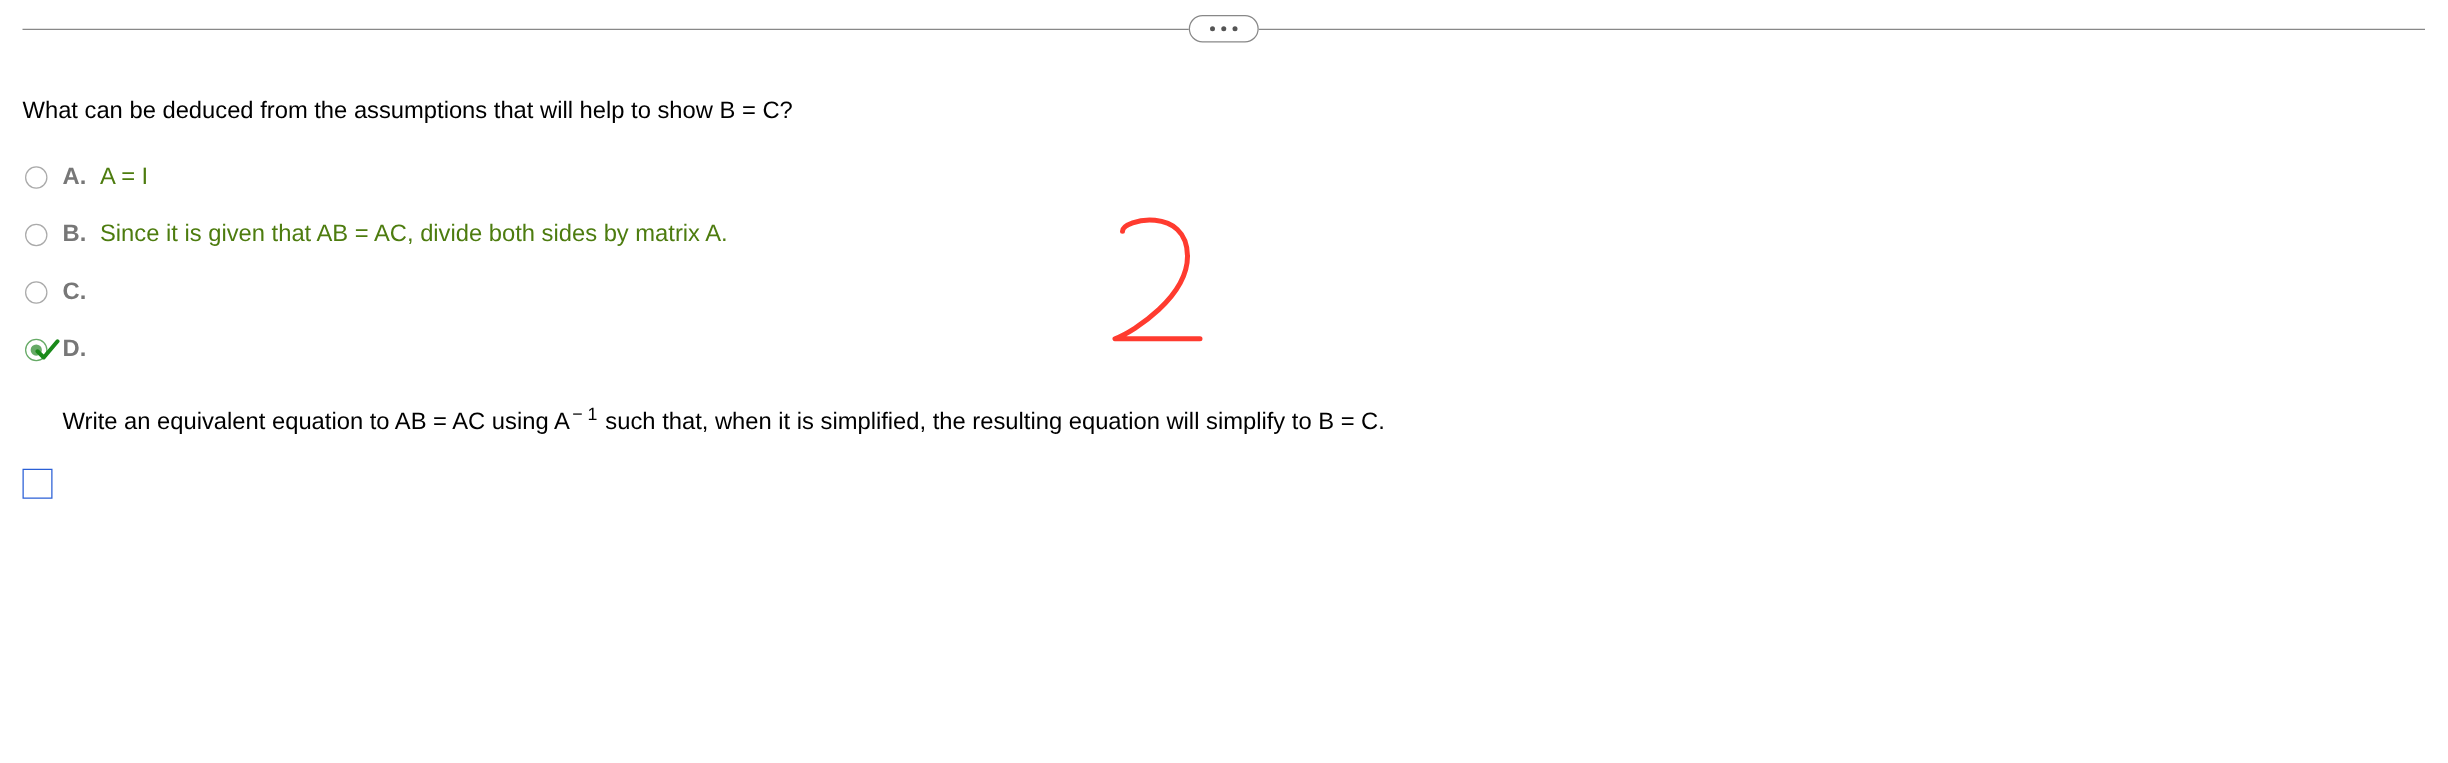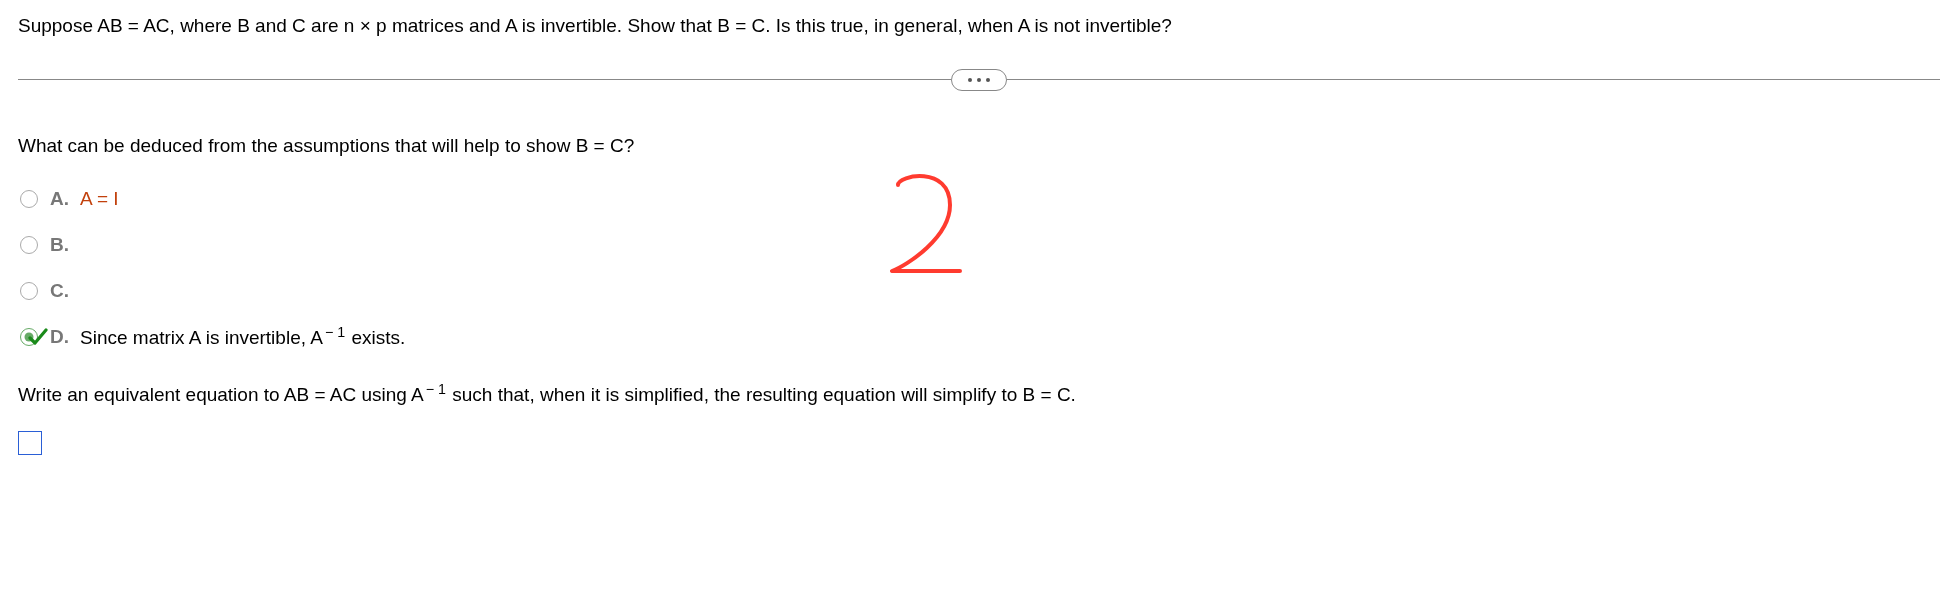--- a/index.html
+++ b/index.html
@@ -96,34 +96,35 @@
     .check-overlay svg {
       display: block;
     }
     .opt-letter {
       font-weight: bold;
       color: #777;
       width: 30px;
       flex-shrink: 0;
     }
     .opt-text {
-      color: #c2410c;
+      color: #4d7c0f;
     }
     .opt-text.selected {
       color: #000;
     }
     sup.neg {
       font-size: 0.75em;
       margin-left: 2px;
       margin-right: 1px;
     }
     .followup {
       margin-top: 28px;
       margin-bottom: 22px;
       line-height: 1.5;
+      margin-left: 32px;
     }
     .answer-box {
       width: 24px;
       height: 24px;
       border: 1.6px solid #2a5fd6;
       background: #fff;
     }
     .annotation {
       position: absolute;
       pointer-events: none;
@@ -133,23 +134,20 @@
     }
     .main-content {
       position: relative;
     }
   </style>
 </head>
 <body>
 
 <div class="main-content">
 
-  <div class="problem-statement">
-    <span>Suppose AB = AC, where B and C are n × p matrices and A is invertible. Show that B = C. Is this true, in general, when A is not invertible?</span>
-  </div>
 
   <div class="divider-wrap">
     <div class="divider-line"></div>
     <div class="divider-pill">
       <span class="dot"></span>
       <span class="dot"></span>
       <span class="dot"></span>
     </div>
     <div class="divider-line"></div>
   </div>
@@ -162,38 +160,36 @@
 
     <div class="option-row">
       <span class="radio"></span>
       <span class="opt-letter">A.</span>
       <span class="opt-text">A = I</span>
     </div>
 
     <div class="option-row">
       <span class="radio"></span>
       <span class="opt-letter">B.</span>
+      <span class="opt-text">Since it is given that AB = AC, divide both sides by matrix A.</span>
     </div>
 
     <div class="option-row">
       <span class="radio"></span>
       <span class="opt-letter">C.</span>
     </div>
 
     <div class="option-row" style="position:relative;">
       <span class="radio selected"></span>
       <span class="check-overlay">
         <svg width="20" height="20" viewBox="0 0 20 20">
           <path d="M2 11 L7 16 L18 3" stroke="#1a8a1a" stroke-width="3.2" fill="none" stroke-linecap="round" stroke-linejoin="round"></path>
         </svg>
       </span>
       <span class="opt-letter">D.</span>
-      <span class="opt-text selected">
-        <span>Since matrix A is invertible, A</span><sup class="neg">− 1</sup><span> exists.</span>
-      </span>
     </div>
 
   </div>
 
   <div class="followup">
     <span>Write an equivalent equation to AB = AC using A</span><sup class="neg">− 1</sup><span> such that, when it is simplified, the resulting equation will simplify to B = C.</span>
   </div>
 
   <div class="answer-box"></div>
 

